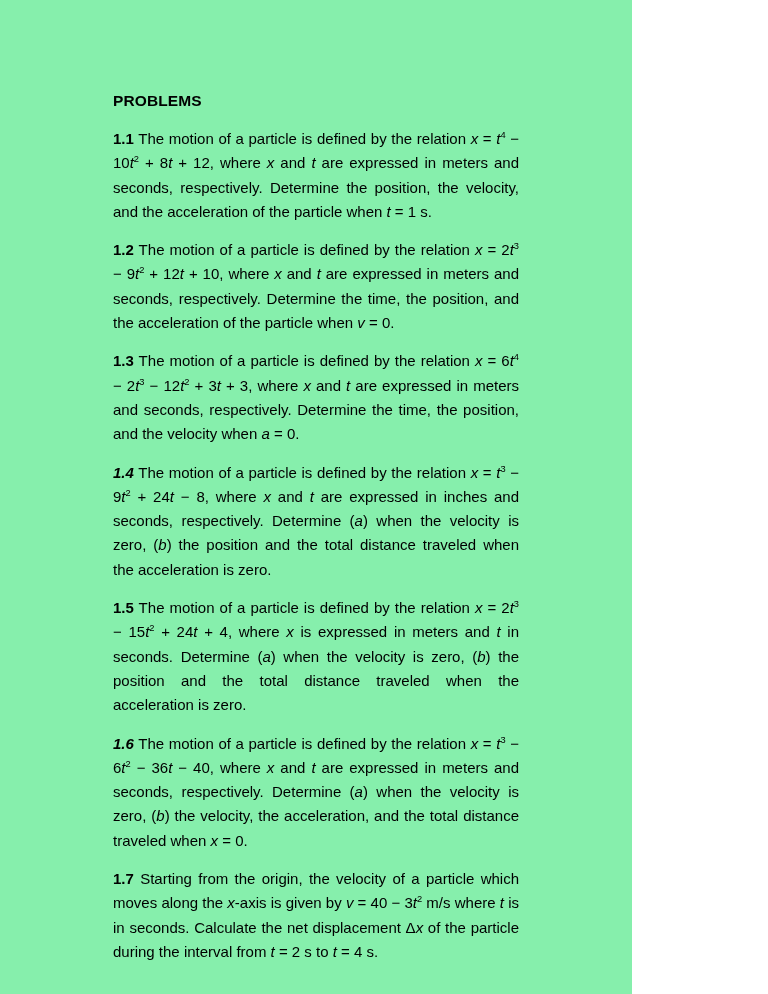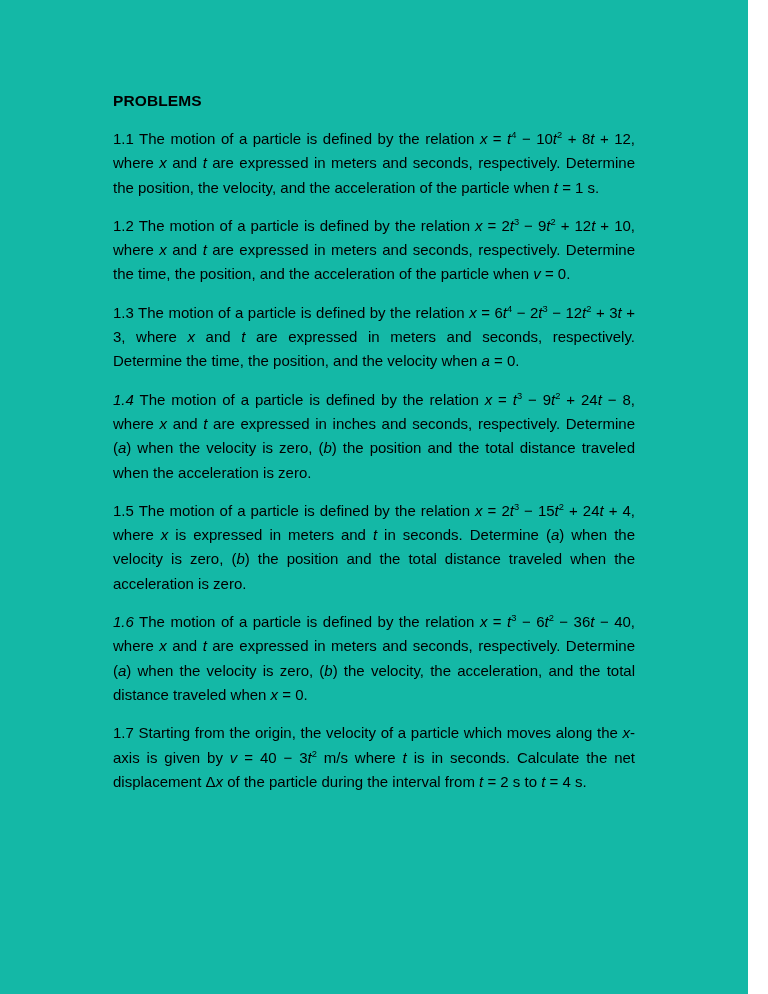--- a/index.html
+++ b/index.html
@@ -2,43 +2,43 @@
 <html><head>
 <meta charset="utf-8">
 <style>
   html, body {
     margin: 0;
     padding: 0;
     background: #ffffff;
   }
   .page {
     position: relative;
-    width: 748px;
+    width: 632px;
     height: 994px;
-    background: #14b8a6;
+    background: #86efac;
     box-sizing: border-box;
     padding: 92px 113px 0 113px;
     font-family: "Liberation Sans", sans-serif;
     color: #000000;
     overflow: hidden;
   }
   .heading {
     font-size: 15.5px;
     font-weight: 700;
     margin: 0 0 17px 0;
     letter-spacing: 0.1px;
   }
   .problem {
     font-size: 15px;
     line-height: 24.3px;
     text-align: justify;
     margin: 0 0 14px 0;
   }
   .problem span { white-space: pre-wrap; }
-  .seg-b { font-weight: 400; }
+  .seg-b { font-weight: 700; }
   .seg-i { font-style: italic; }
   sup.seg-sup {
     font-size: 0.62em;
     line-height: 0;
     vertical-align: super;
   }
 </style>
 </head>
 <body>
 

